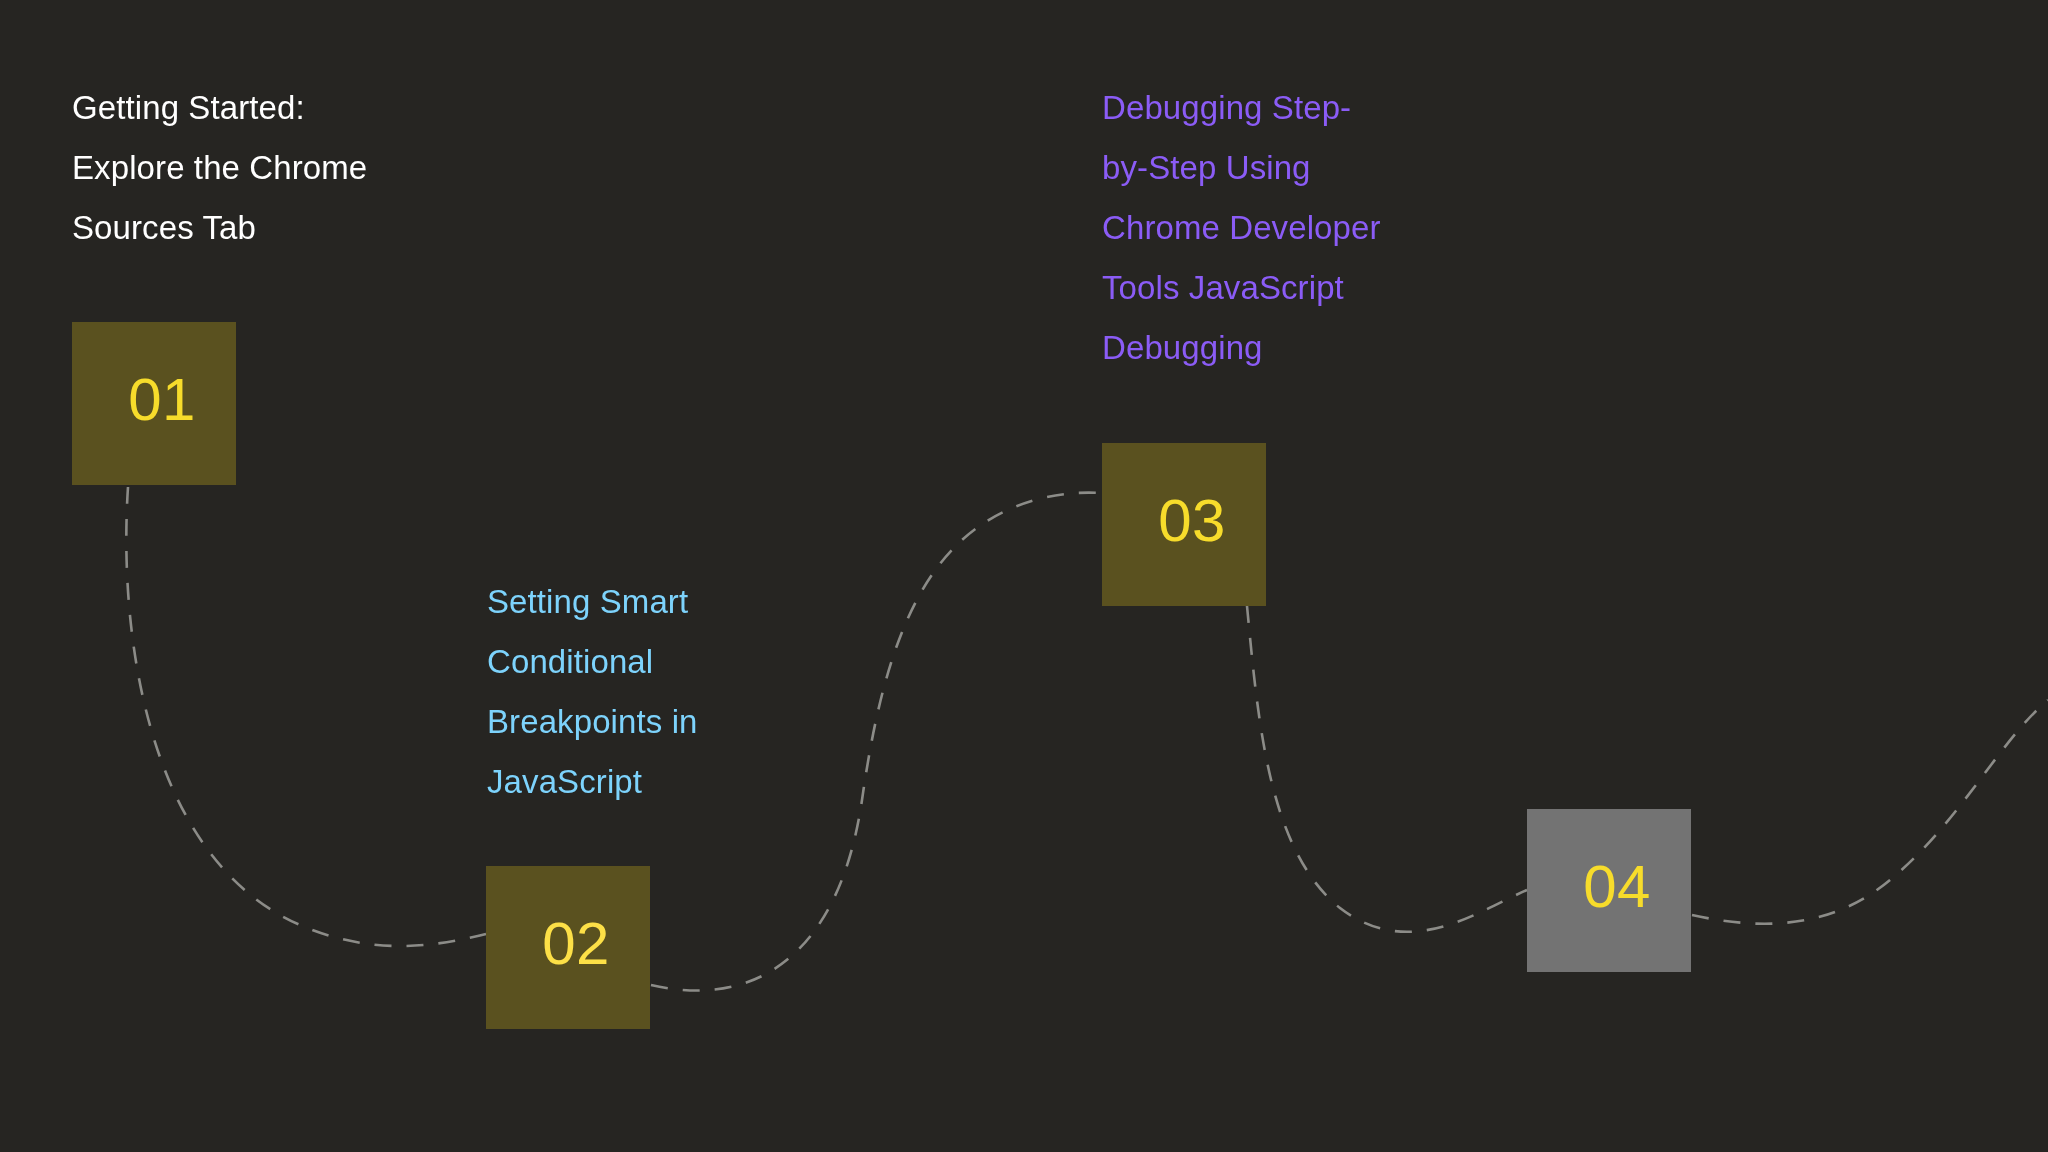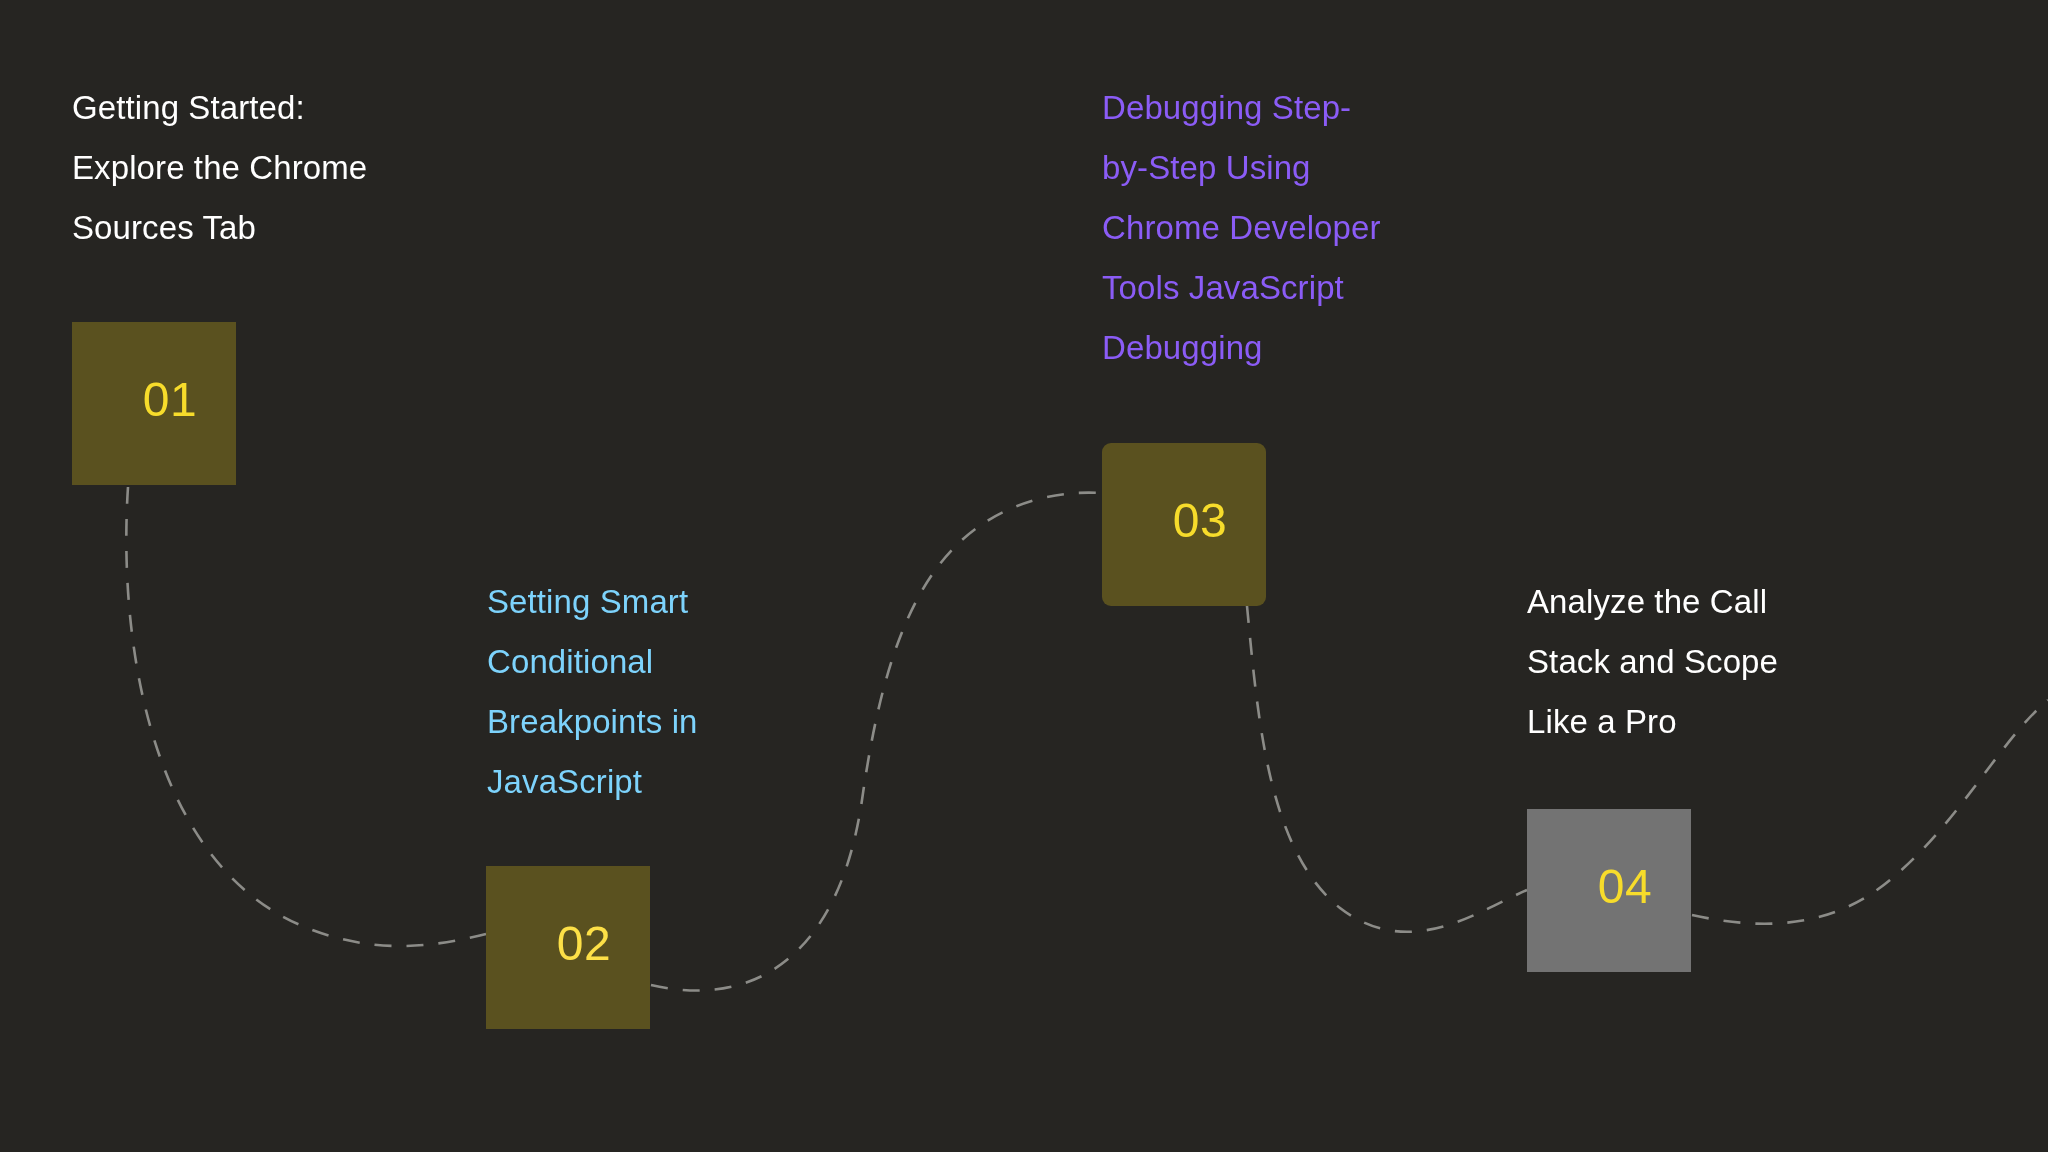--- a/index.html
+++ b/index.html
@@ -43,27 +43,27 @@
     position: absolute;
     width: 164px;
     height: 163px;
     background: #5A511F;
     display: flex;
     align-items: center;
     justify-content: center;
   }
   .step-number {
     color: #F7DC2B;
-    font-size: 48px;
+    font-size: 60px;
     line-height: 60px;
     font-weight: 400;
     letter-spacing: 0.5px;
     position: relative;
     top: -4px;
-    left: 16px;
+    left: 8px;
   }
 
   
   #heading-1 { left: 72px;  top: 78px;  width: 520px; }
   #box-1     { left: 72px;  top: 322px; }
   
   #heading-2 { left: 487px; top: 572px; width: 400px; }
   #box-2     { left: 486px; top: 866px; }
   
   #heading-3 { left: 1102px; top: 78px;  width: 480px; }
@@ -101,24 +101,21 @@
 JavaScript</div>
   <div class="step-box" id="box-2" style="background: rgb(90, 81, 31);">
     <span class="step-number" style="color: #fde047; text-align: right;">02</span>
   </div>
 
   <div class="step-heading" id="heading-3" style="color: #8b5cf6;">Debugging Step-
 by-Step Using
 Chrome Developer
 Tools JavaScript
 Debugging</div>
-  <div class="step-box" id="box-3" style="background: rgb(90, 81, 31); border-radius: 9px;">
+  <div class="step-box" id="box-3" style="background: rgb(90, 81, 31);">
     <span class="step-number" style="color: rgb(247, 220, 43);">03</span>
   </div>
 
-  <div class="step-heading" id="heading-4" style="color: rgb(255, 255, 255);">Analyze the Call
-Stack and Scope
-Like a Pro</div>
   <div class="step-box" id="box-4" style="background: #737373;">
     <span class="step-number" style="color: rgb(247, 220, 43);">04</span>
   </div>
 
 </div>
 
 </body></html>

